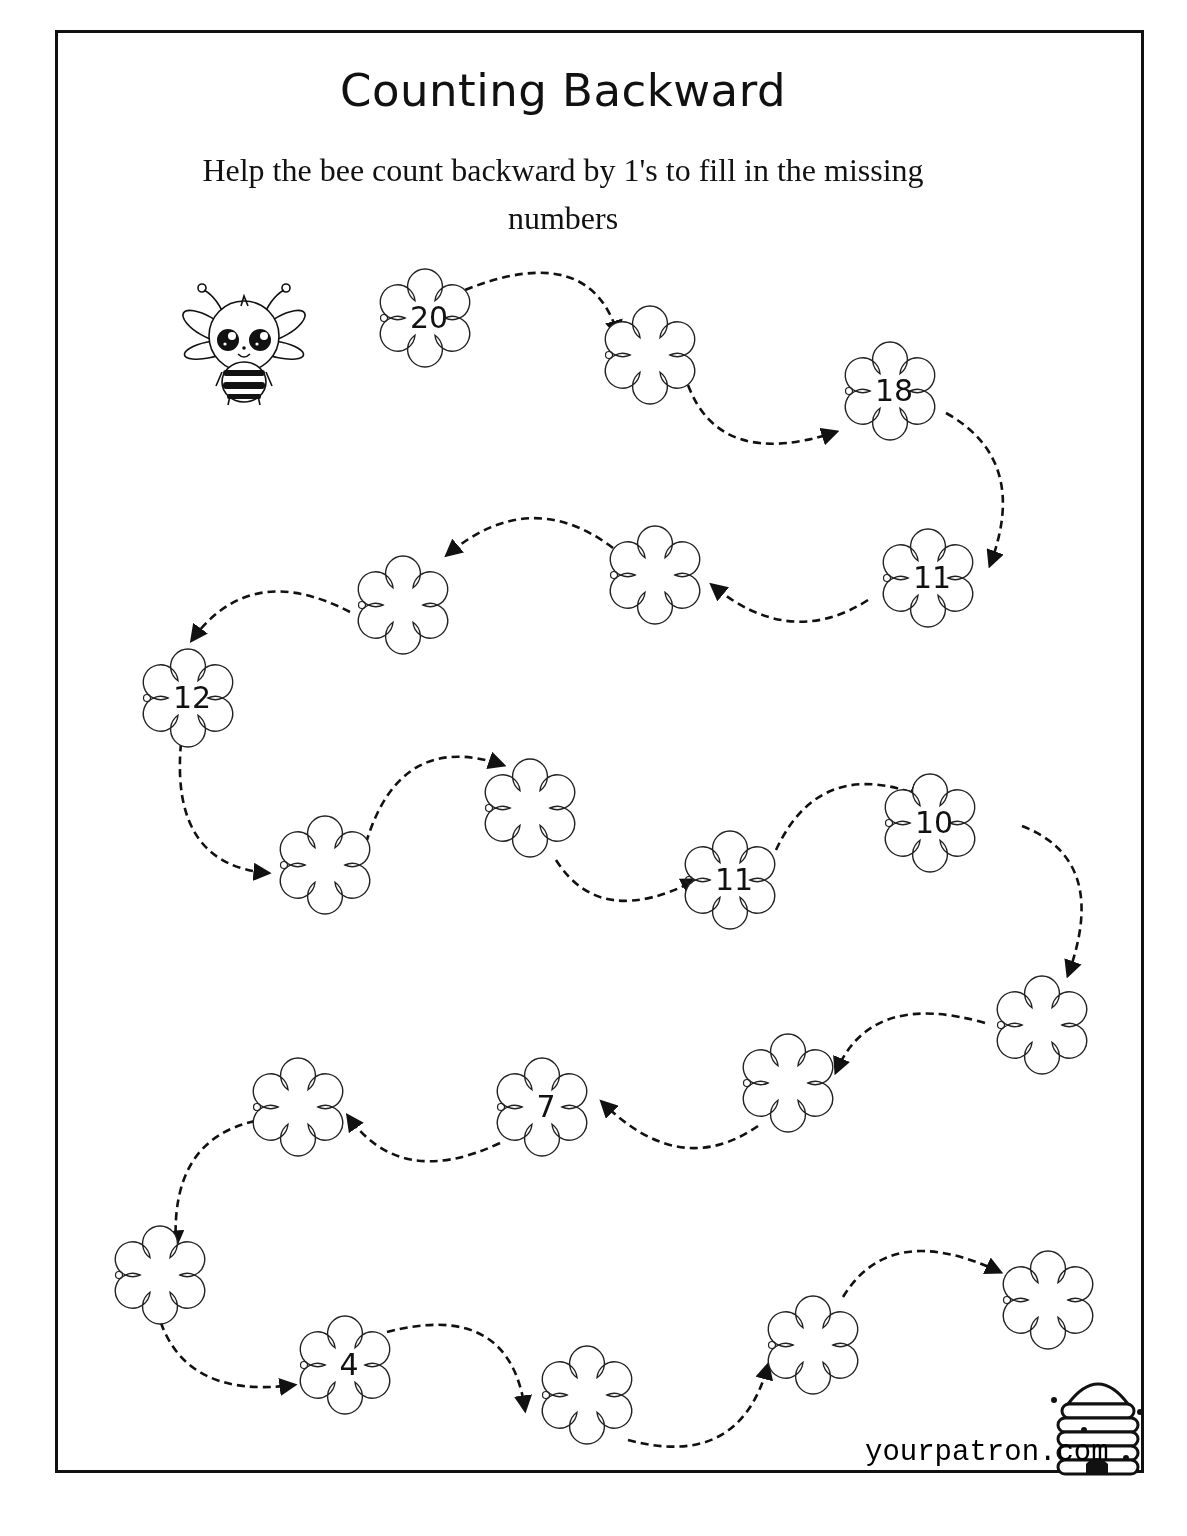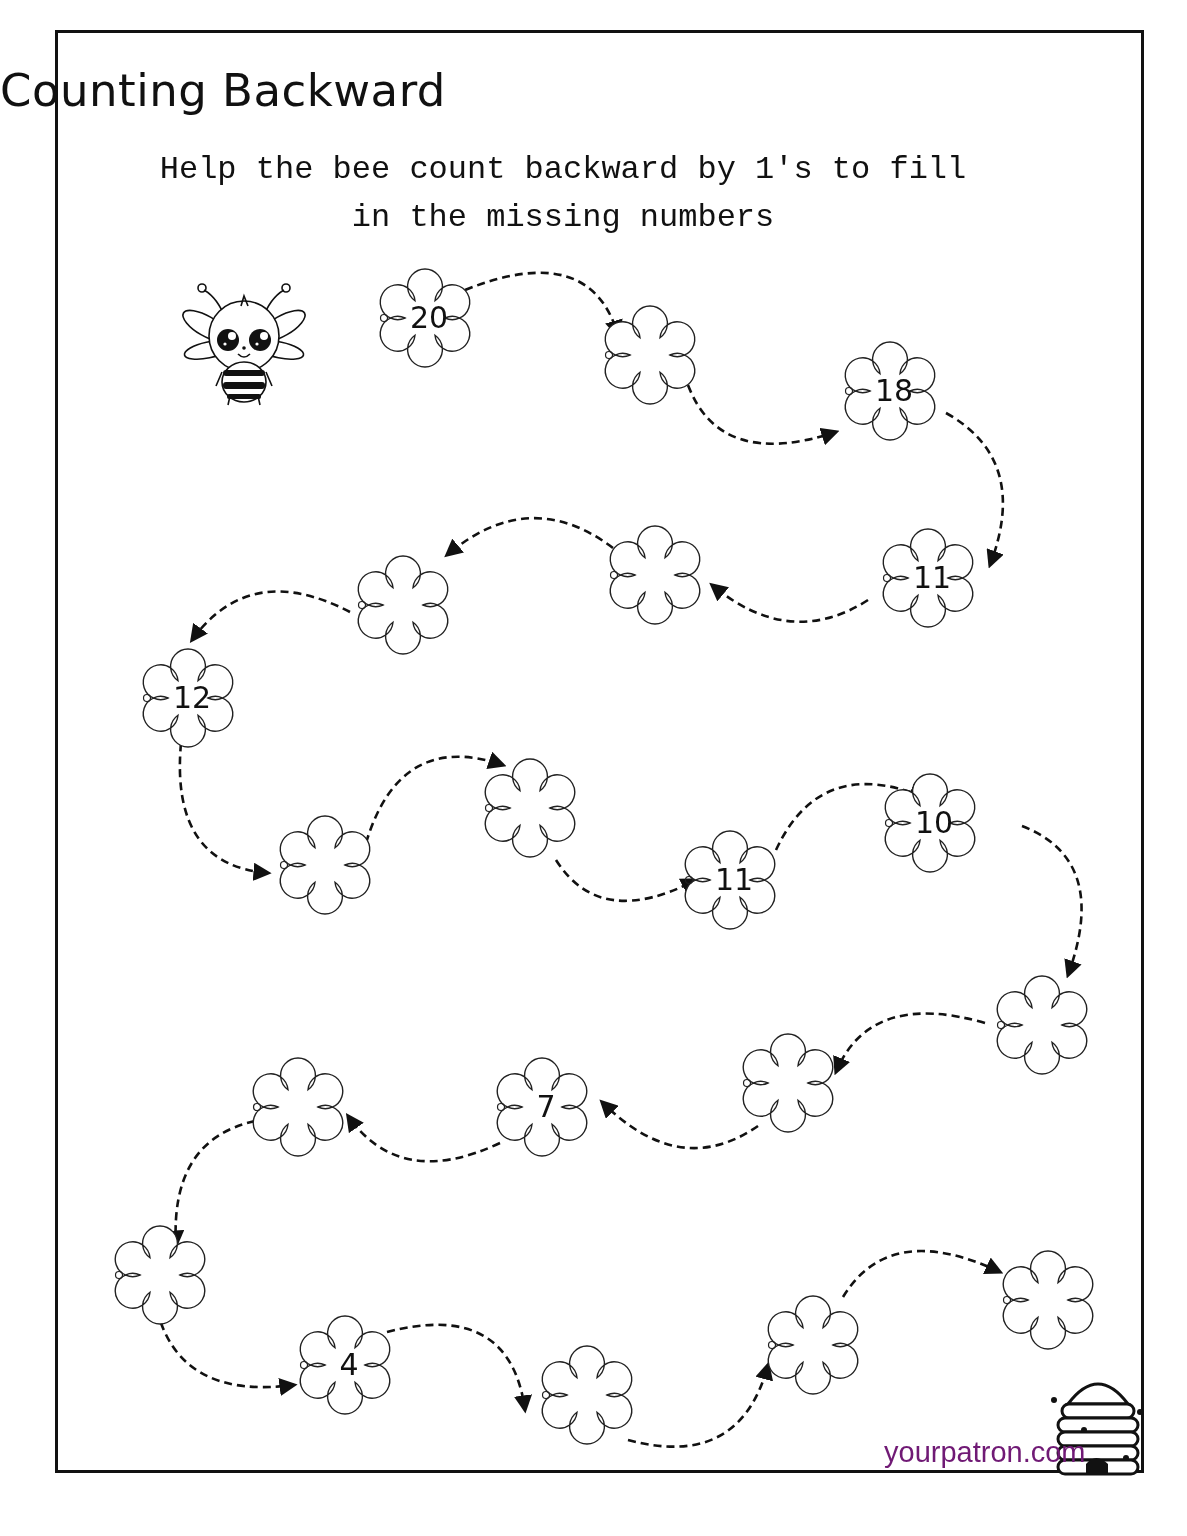--- a/index.html
+++ b/index.html
@@ -1,26 +1,26 @@
 <!DOCTYPE html>
 <html><head>
 <meta charset="utf-8">
 <style>
   html,body{margin:0;padding:0;background:#fff;}
   body{width:1187px;height:1536px;position:relative;overflow:hidden;font-family:"Liberation Sans",sans-serif;color:#111;}
   .frame{position:absolute;left:55px;top:30px;width:1089px;height:1443px;border:3px solid #111;box-sizing:border-box;}
-  .title{position:absolute;left:0;width:1126px;top:64px;font-size:45px;font-family:"DejaVu Sans",sans-serif;letter-spacing:0.5px;}
-  .instr{position:absolute;left:150px;width:826px;top:146px;text-align:center;font-size:32px;line-height:48px;font-family:Liberation Mono, monospace;}
+  .title{position:absolute;left:0;width:1126px;top:64px;text-align:center;font-size:45px;font-family:"DejaVu Sans",sans-serif;letter-spacing:0.5px;}
+  .instr{position:absolute;left:150px;width:826px;top:146px;text-align:center;font-size:32px;line-height:48px;font-family:Liberation Serif, serif;}
   svg.layer{position:absolute;left:0;top:0;}
   .flower{position:absolute;width:110px;height:100px;}
   .flower svg{position:absolute;left:0;top:0;}
   .num{position:absolute;left:8px;right:0;top:0;height:100px;line-height:100px;text-align:center;font-size:30px;font-family:"DejaVu Sans",sans-serif;}
   .bee{position:absolute;left:178px;top:268px;width:132px;height:140px;}
   .hive{position:absolute;left:1048px;top:1380px;width:100px;height:100px;}
-  .footer{position:absolute;left:884px;top:1436px;font-size:29px;font-family:Liberation Sans, sans-serif;color:#701a75;}
+  .footer{position:absolute;left:865px;top:1436px;font-size:29px;font-family:Liberation Mono, monospace;color:#000000;}
 </style>
 </head>
 <body>
 
 <div class="frame"></div>
 
 <div class="title">Counting Backward</div>
 <div class="instr">Help the bee count backward by 1's to fill in the missing numbers</div>
 
 <div class="bee">

